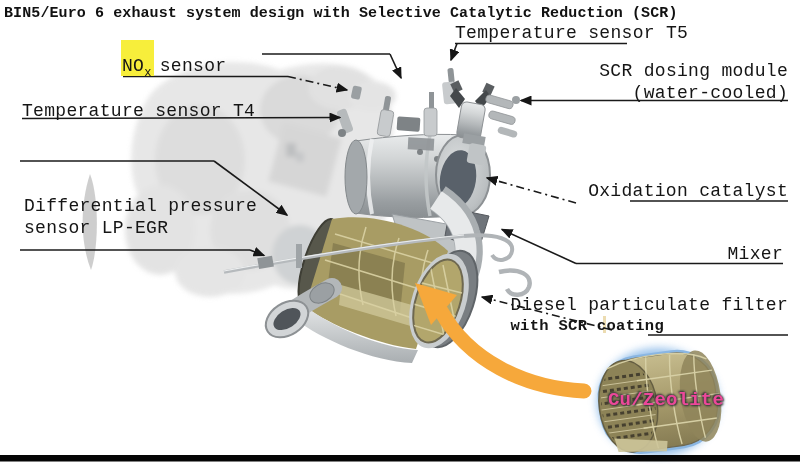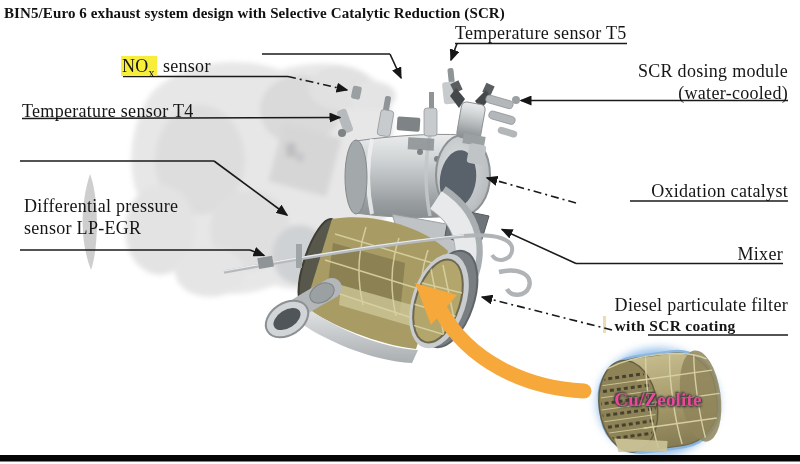--- a/index.html
+++ b/index.html
@@ -1,24 +1,24 @@
 <!DOCTYPE html>
 <html><head>
 <meta charset="utf-8">
 <style>
   html,body{margin:0;padding:0;background:#fff;}
   .stage{position:relative;width:800px;height:464px;background:#ffffff;overflow:hidden;
-         font-family:Liberation Serif, serif;color:#161616;}
+         font-family:Liberation Mono, monospace;color:#161616;}
   svg.art{position:absolute;left:0;top:0;}
   .title{position:absolute;left:4px;top:5px;font-size:15px;font-weight:bold;
          letter-spacing:0.1px;white-space:nowrap;color:#111;}
   .lbl{position:absolute;font-size:18px;line-height:22px;letter-spacing:0.3px;
        white-space:nowrap;color:#151515;}
   .r{text-align:right;}
-  .hl{background:#f7ee3b;padding:0 2px 0 1px;}
+  .hl{background:#f7ee3b;padding:16px 2px 0 1px;}
   .hl sub{font-size:12px;}
   .gap{margin-left:6px;}
   .dpf2{display:block;text-align:left;font-weight:bold;font-size:15.5px;line-height:20px;}
   .inset-label{position:absolute;left:608px;top:389px;width:100px;text-align:center;
        font-size:19px;font-weight:bold;color:#ec4899;letter-spacing:0.2px;
        text-shadow:0 0 3px #444,1px 1px 2px #333,-1px -1px 2px #333;}
 </style>
 </head>
 <body>
 

